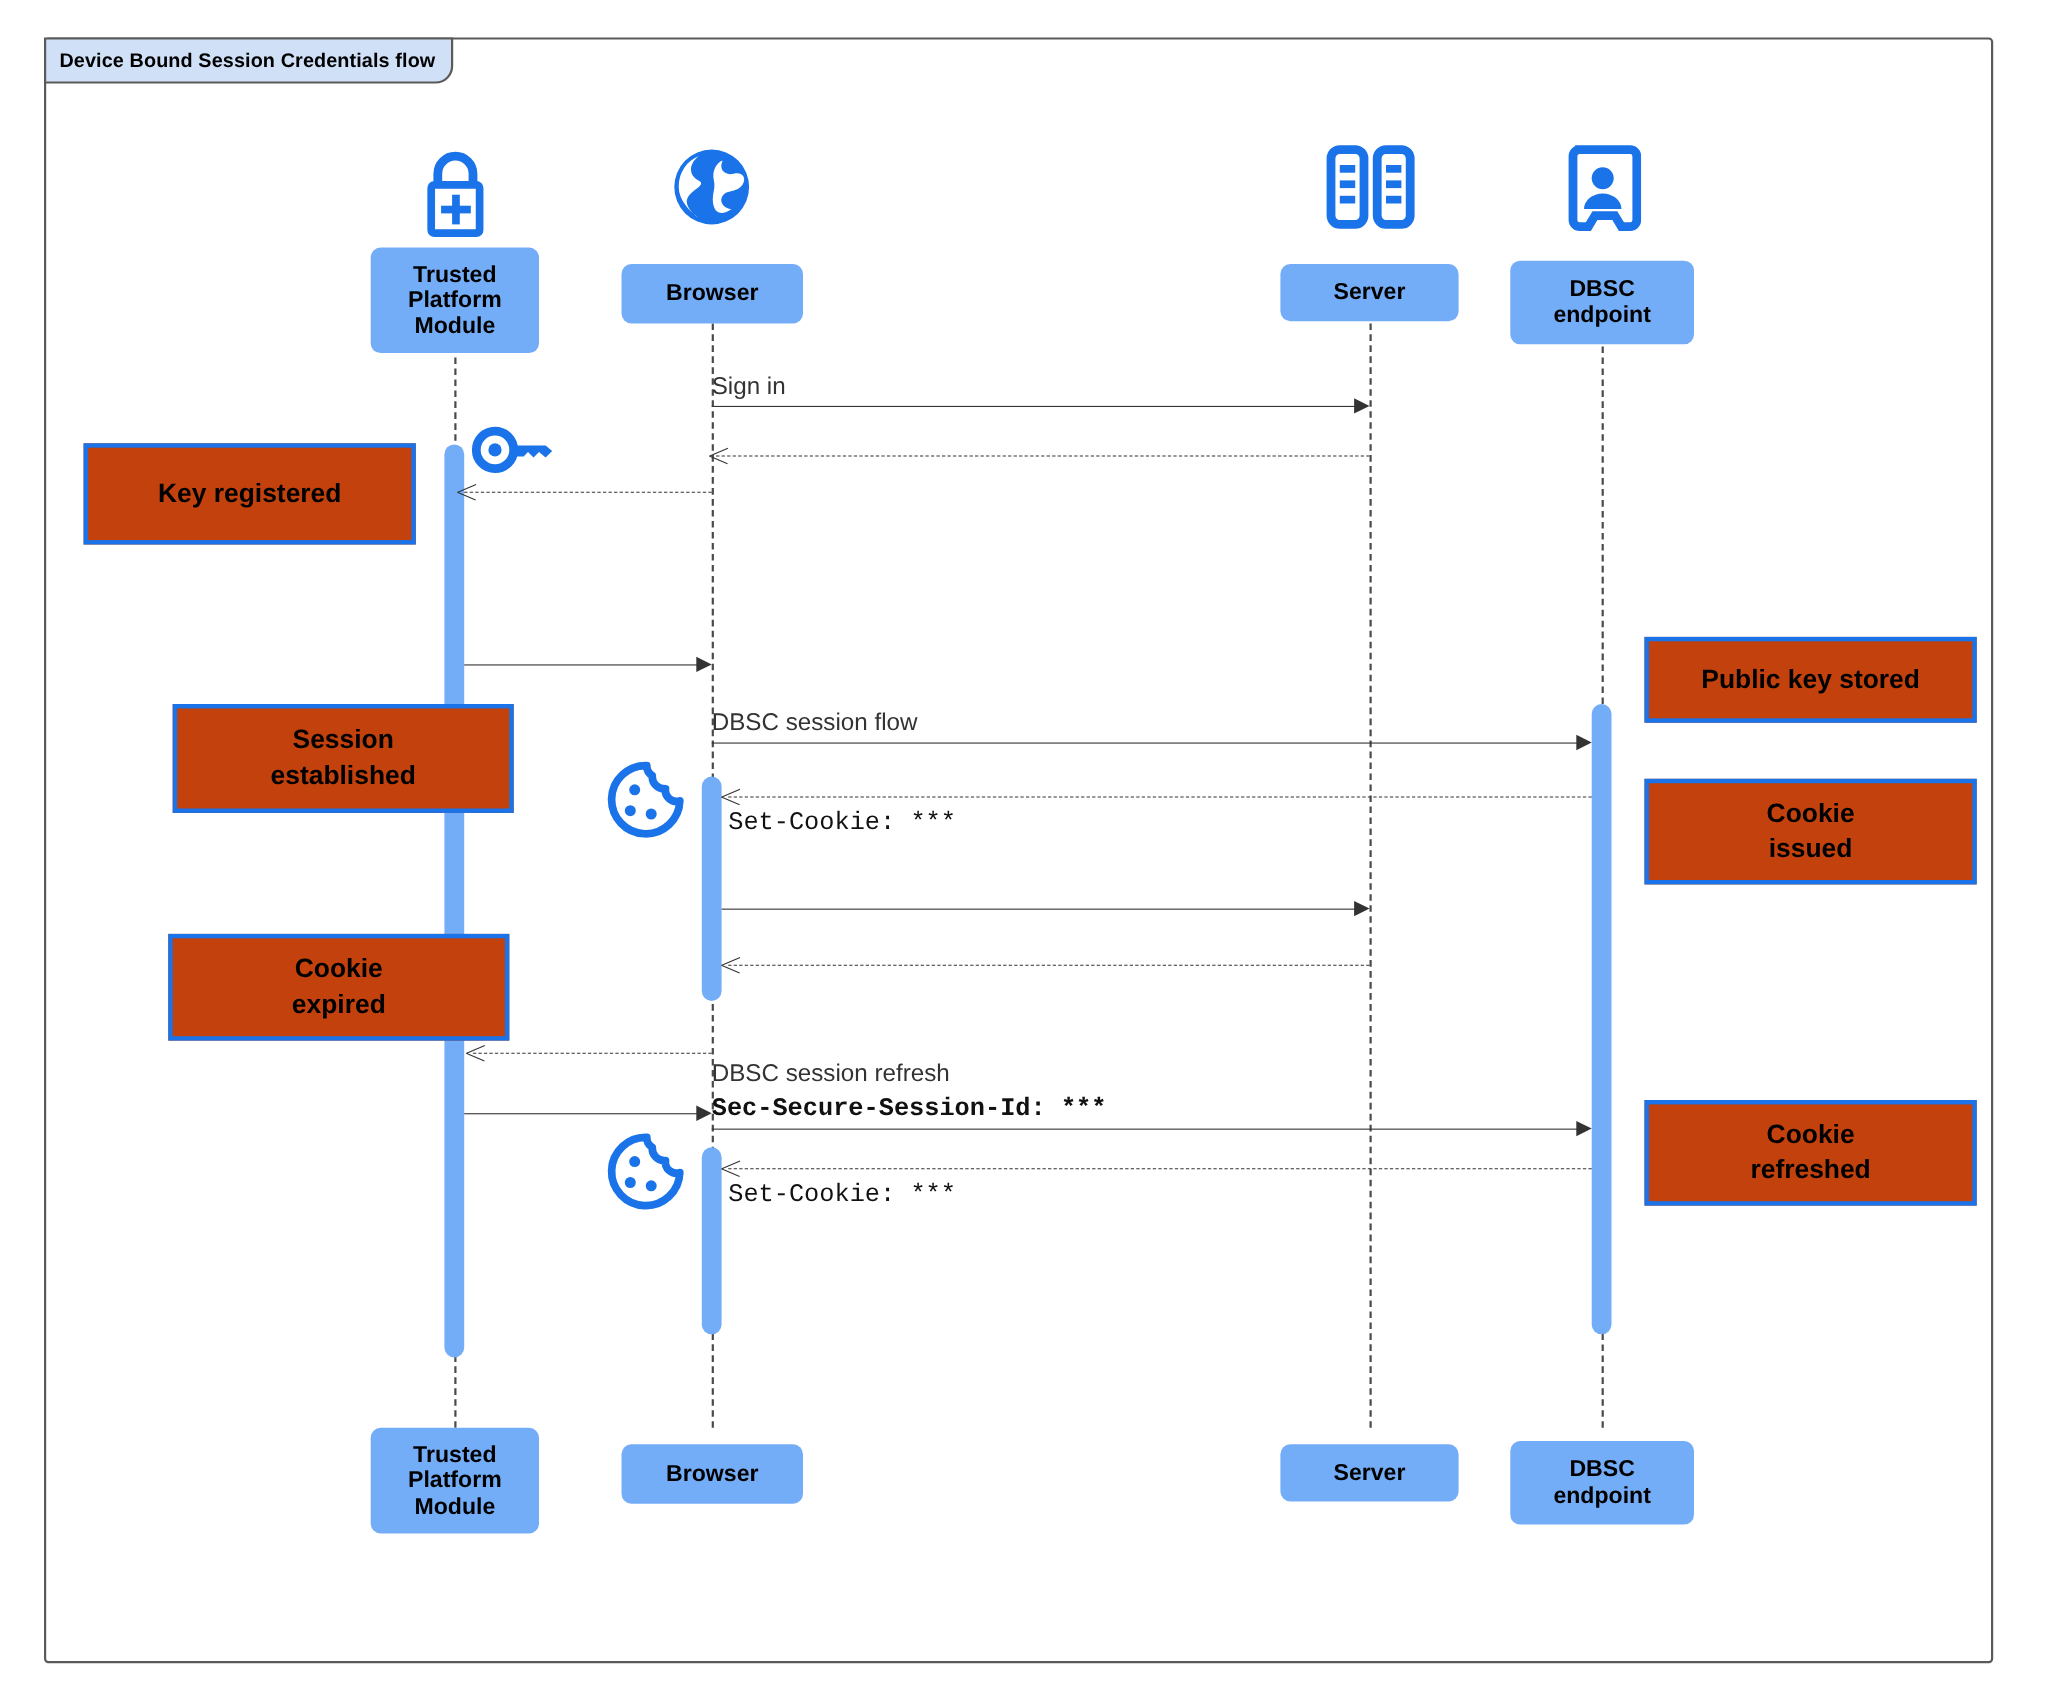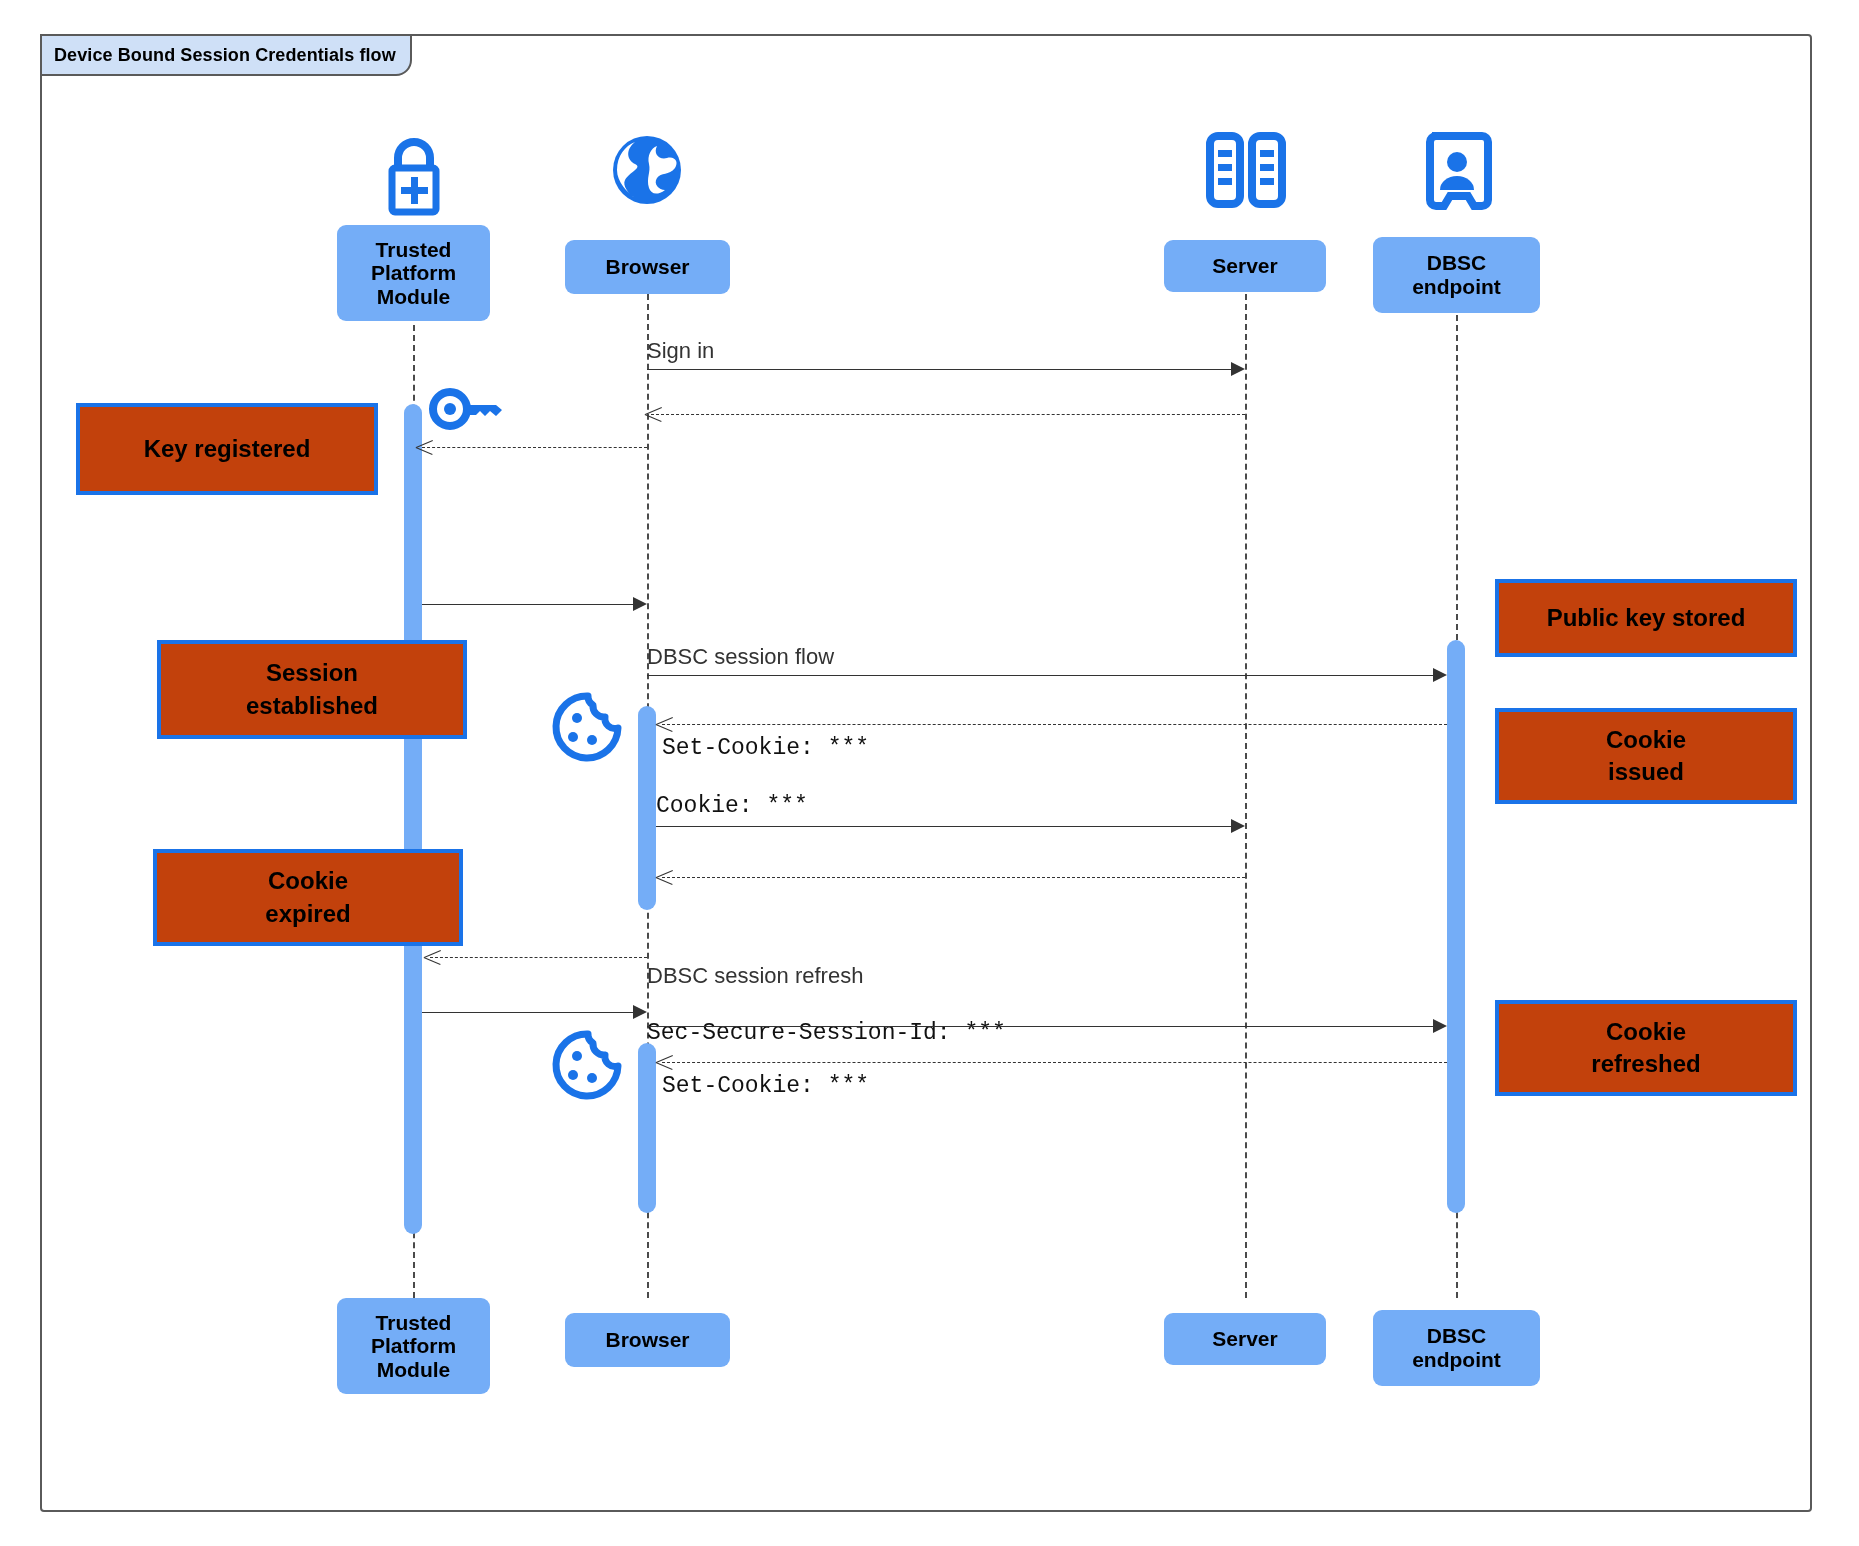--- a/index.html
+++ b/index.html
@@ -158,35 +158,34 @@
   <div class="arrow-r" style="left:633px;top:597px;"></div>
 
   <div class="msg-text" style="left:647px;top:644px;width:800px;">DBSC session flow</div>
   <div class="msg-line" style="left:647px;top:675px;width:790px;"></div>
   <div class="arrow-r" style="left:1433px;top:668px;"></div>
 
   <div class="msg-line dashed" style="left:662px;top:724px;width:785px;"></div>
   <div class="arrow-l-open" style="left:656px;top:716px;"></div>
   <div class="msg-text mono" style="left:662px;top:735px;width:785px;">Set-Cookie: ***</div>
 
-  <div class="msg-text mono" style="left:656px;top:793px;width:583px;">Cookie: ***</div>
   <div class="msg-line" style="left:656px;top:826px;width:583px;"></div>
   <div class="arrow-r" style="left:1231px;top:819px;"></div>
 
   <div class="msg-line dashed" style="left:662px;top:877px;width:583px;"></div>
   <div class="arrow-l-open" style="left:656px;top:869px;"></div>
 
   <div class="msg-line dashed" style="left:430px;top:957px;width:217px;"></div>
   <div class="arrow-l-open" style="left:424px;top:949px;"></div>
 
   <div class="msg-line" style="left:422px;top:1012px;width:219px;"></div>
   <div class="arrow-r" style="left:633px;top:1005px;"></div>
 
   <div class="msg-text" style="left:647px;top:963px;width:800px;">DBSC session refresh</div>
-  <div class="msg-text mono" style="left:647px;top:1020px;width:800px;">Sec-Secure-Session-Id: ***</div>
+  <div class="msg-text mono" style="left:647px;top:995px;width:800px;font-weight:bold;">Sec-Secure-Session-Id: ***</div>
   <div class="msg-line" style="left:647px;top:1026px;width:790px;"></div>
   <div class="arrow-r" style="left:1433px;top:1019px;"></div>
 
   <div class="msg-line dashed" style="left:662px;top:1062px;width:785px;"></div>
   <div class="arrow-l-open" style="left:656px;top:1054px;"></div>
   <div class="msg-text mono" style="left:662px;top:1073px;width:785px;">Set-Cookie: ***</div>
 
   <div class="note" style="left:76px;top:403px;width:302px;height:92px;">
     <span>Key registered</span>
   </div>

